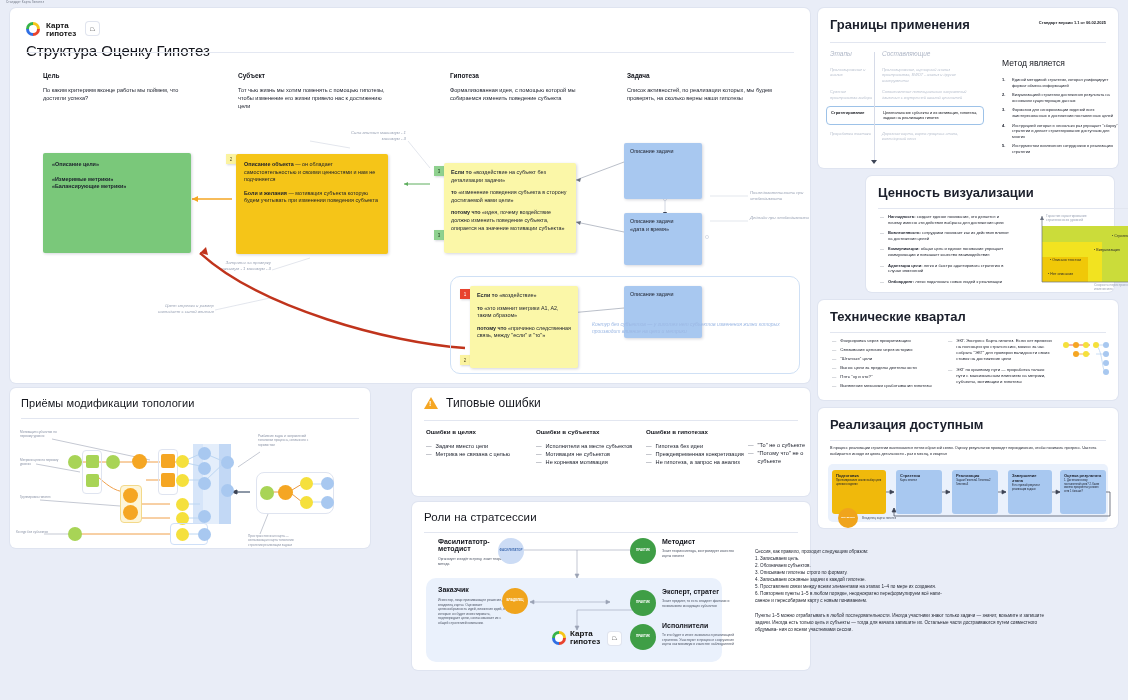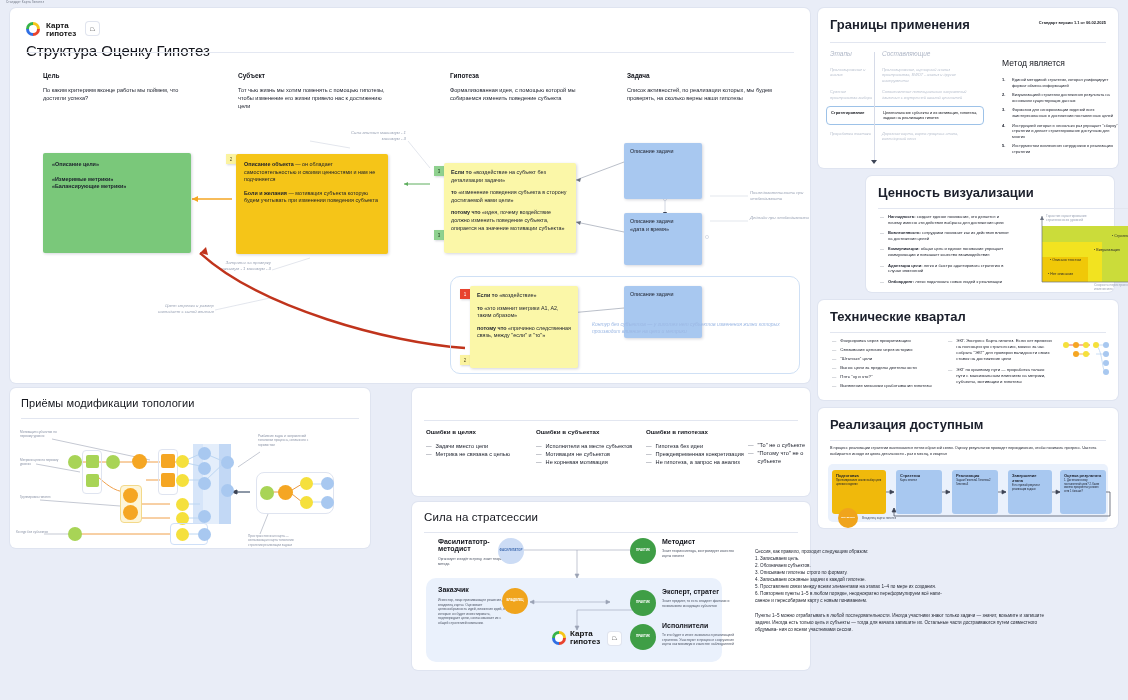--- a/index.html
+++ b/index.html
@@ -343,20 +343,24 @@
     <div class="tlab" style="left:10px;top:8px;width:42px">Мотивация субъектов по первому уровню</div>
     <div class="tlab" style="left:10px;top:36px;width:42px">Метрики цели по первому уровню</div>
     <div class="tlab" style="left:10px;top:73px;width:42px">Группировка гипотез</div>
     <div class="tlab" style="left:6px;top:108px;width:42px">Контур без субъектов</div>
     <div class="tlab" style="left:248px;top:12px;width:56px">Разбиение задач и направлений топологии процесса, связанного с горизонтом</div>
     <div class="tlab" style="left:238px;top:112px;width:60px">Пространственная карта — связывающая карта топологии стратегии реализации задачи</div>
   </div>
 </div>
 
 <div class="panel" id="errors">
+  <div class="pad" style="display:flex;align-items:center;gap:8px">
+    <div class="warn-tri"></div>
+    <div class="panel-ttl" style="font-size:12px">Типовые ошибки</div>
+  </div>
   <div style="position:absolute;left:12px;top:32px;width:374px;height:1px;background:#e2e6f0"></div>
 
   <div style="position:absolute;left:14px;top:40px;width:105px">
     <div class="err-col-h">Ошибки в целях</div>
     <div style="height:7px"></div>
     <div class="err-li">
         <span class="dash">—</span>
         <span>Задачи вместо цели</span>
       </div>
     <div class="err-li">
@@ -406,21 +410,21 @@
       </div>
     <div class="err-li">
         <span class="dash">—</span>
         <span>"Потому что" не о субъекте</span>
       </div>
   </div>
 </div>
 
 <div class="panel" id="roles">
   <div class="pad">
-    <div class="panel-ttl" style="font-size:11.5px">Сила на стратсессии</div>
+    <div class="panel-ttl" style="font-size:11.5px">Роли на стратсессии</div>
   </div>
   <div style="position:absolute;left:12px;top:30px;width:374px;height:1px;background:#e2e6f0"></div>
 
   <div class="roles-stage">
     <div class="roles-bg" style="left:4px;top:46px;width:296px;height:84px"></div>
 
     <svg width="378" height="132" style="position:absolute;left:0;top:0">
       <g stroke="#9aa3b5" stroke-width="0.6" fill="none">
         <path d="M98 18 L212 18"></path>
         <path d="M155 18 L155 46"></path>

